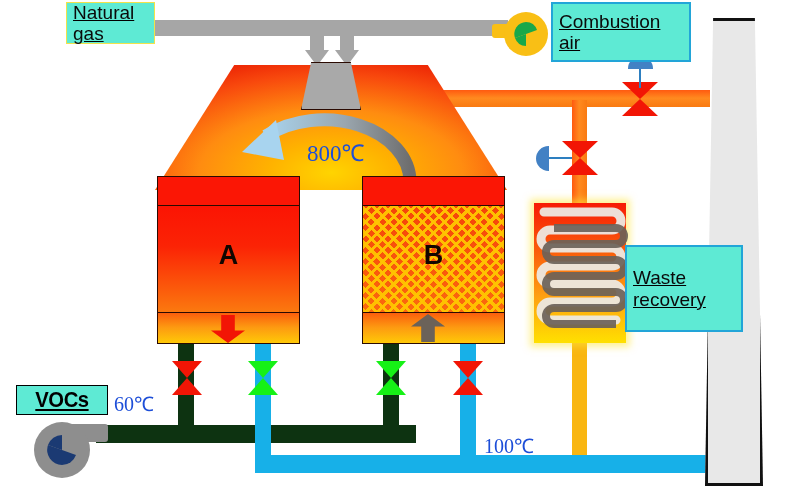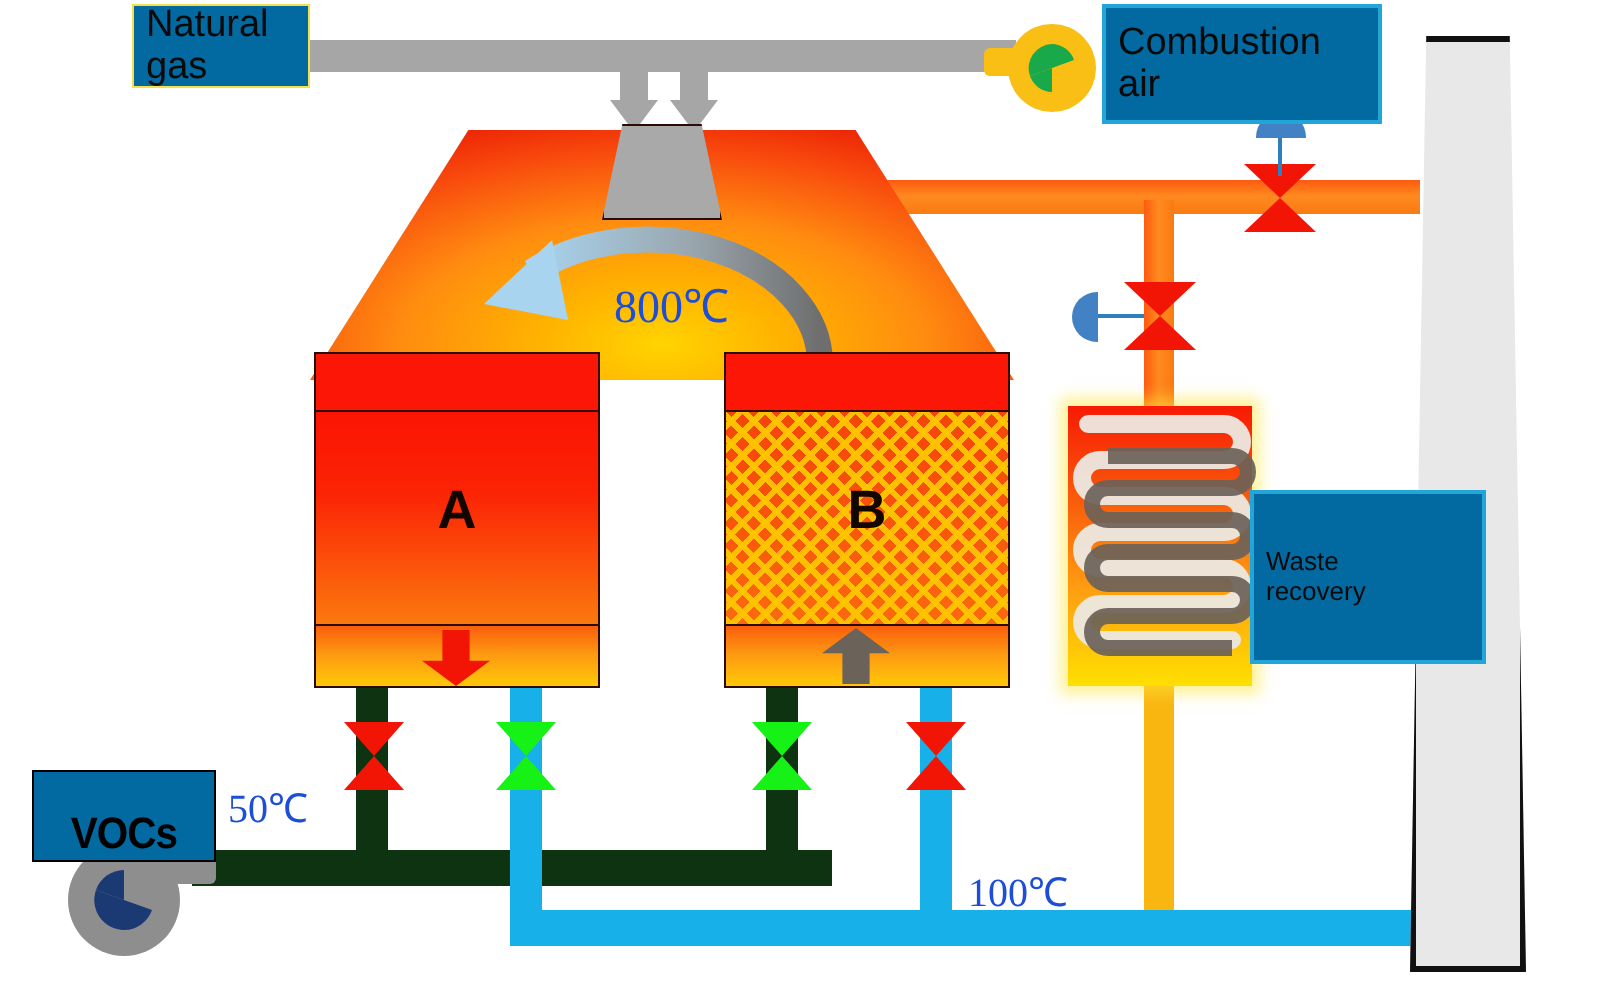--- a/index.html
+++ b/index.html
@@ -2,21 +2,21 @@
 <html><head>
 <meta charset="utf-8">
 <style>
   html,body{margin:0;padding:0;background:#fff;}
   body{width:808px;height:500px;overflow:hidden;font-family:"Liberation Sans",sans-serif;}
   #stage{position:relative;width:808px;height:500px;background:#fff;}
   .abs{position:absolute;}
 
   
   .lbl{box-sizing:border-box;display:flex;align-items:center;justify-content:flex-start;
-       background:#0369a1;line-height:1.12;}
+       background:#5eead4;line-height:1.12;text-decoration:underline;}
   .lbl-yellow{border:1px solid #f2e24a;}
   .lbl-cyan{border:2px solid #22a5d8;}
   .lbl-black{border:1px solid #000;}
   .lbl span{display:block;padding:0 6px;}
 
   .temp{color:#1d4ed8;font-family:"Liberation Serif",serif;white-space:nowrap;}
 
   
   .pipe-gray{background:#a6a6a6;}
   .pipe-green{background:#0d3311;}
@@ -205,28 +205,28 @@
   </div>
 
   <div class="abs lbl lbl-cyan" style="left:551px;top:2px;width:140px;height:60px;">
     <div style="font-size:19px;color:#0a0a0a;">
       <span>Combustion</span>
       <span>air</span>
     </div>
   </div>
 
   <div class="abs lbl lbl-cyan" style="left:625px;top:245px;width:118px;height:87px;">
-    <div style="font-size:13px;color:#0a0a0a;">
+    <div style="font-size:19px;color:#0a0a0a;">
       <span>Waste</span>
       <span>recovery</span>
     </div>
   </div>
 
-  <div class="abs lbl lbl-black" style="left:16px;top:385px;width:92px;height:46px;justify-content:center;align-items:flex-end;">
+  <div class="abs lbl lbl-black" style="left:16px;top:385px;width:92px;height:30px;justify-content:center;">
     <span style="font-size:22px;font-weight:bold;letter-spacing:-.5px;
                  font-family:'Liberation Sans',sans-serif;transform:scaleX(.92);">VOCs</span>
   </div>
 
-  <div class="abs temp" style="left:114px;top:390px;font-size:20px;">50℃</div>
+  <div class="abs temp" style="left:114px;top:390px;font-size:20px;">60℃</div>
 
   <div class="abs temp" style="left:484px;top:432px;font-size:20px;">100℃</div>
 
 </div>
 
 </body></html>

